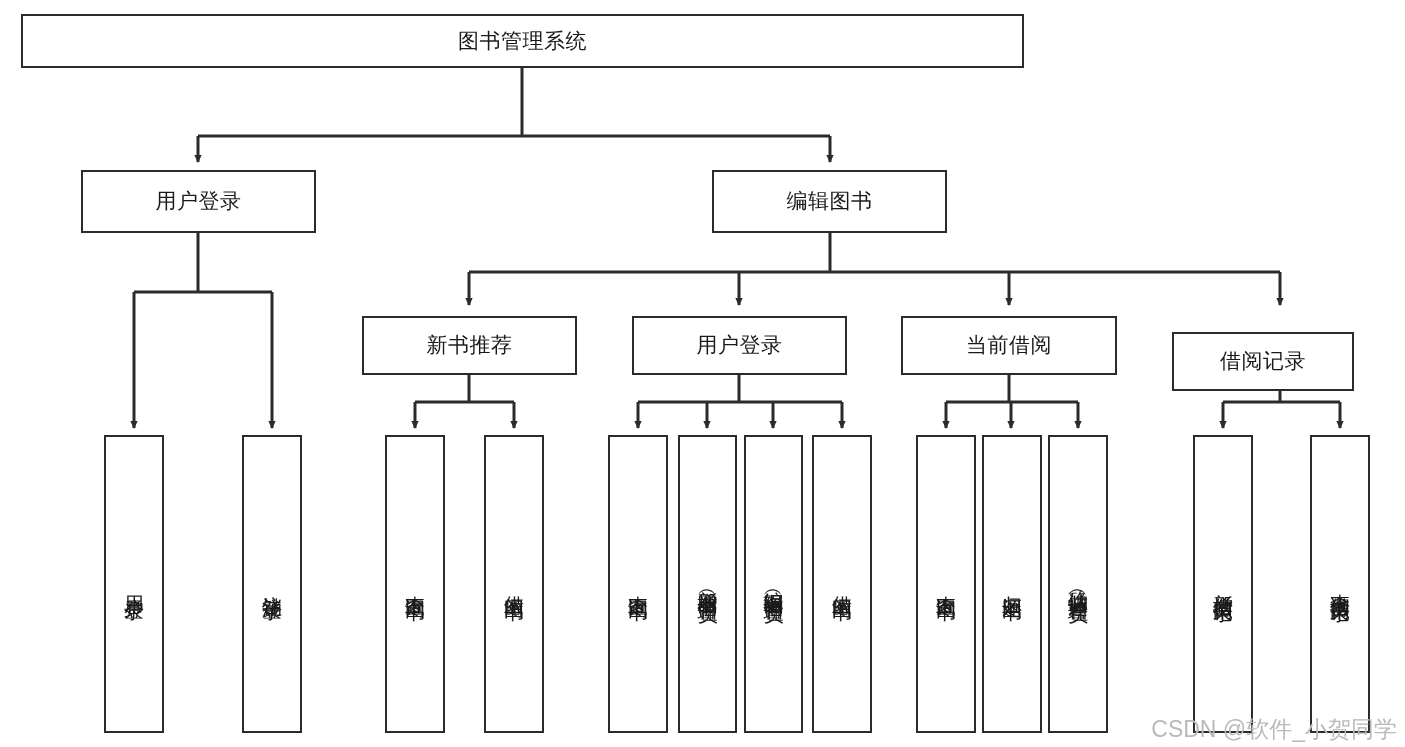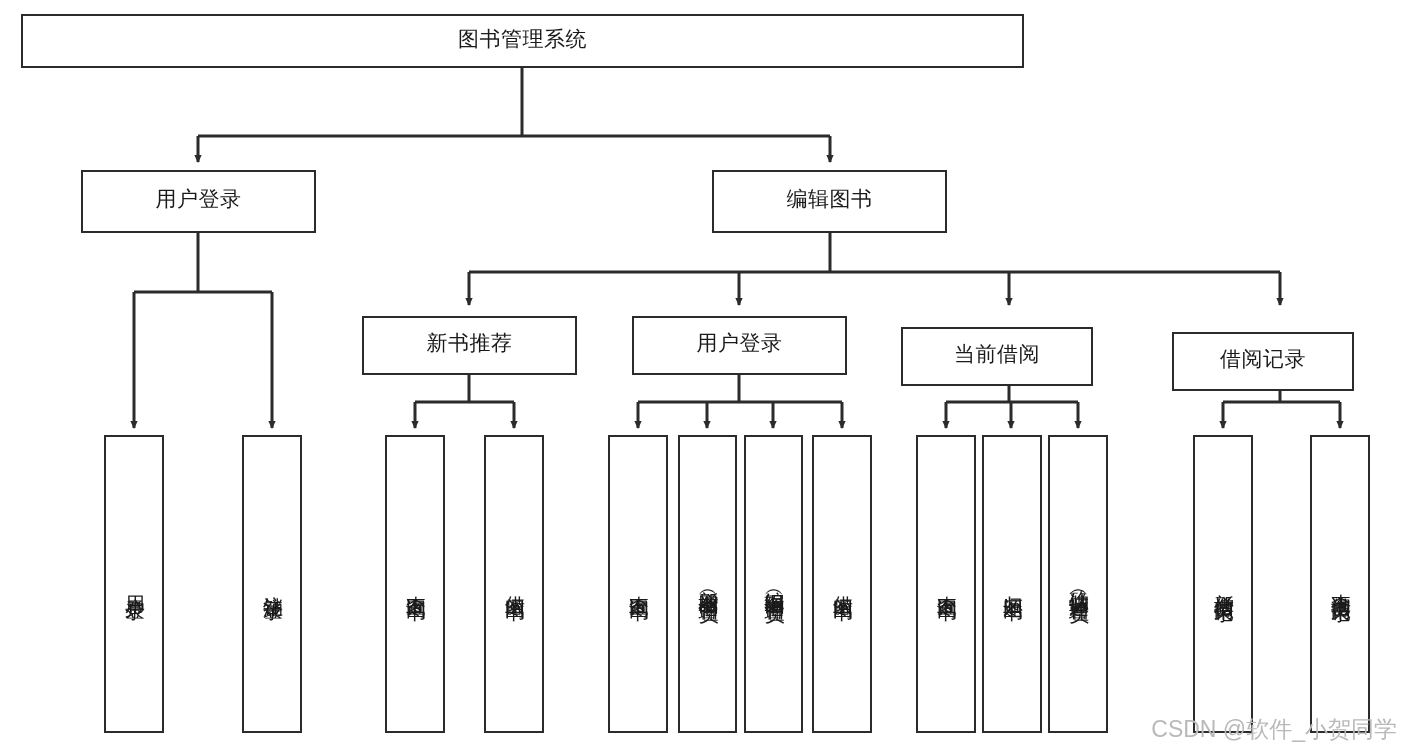--- a/index.html
+++ b/index.html
@@ -34,21 +34,20 @@
     display: flex;
     align-items: center;
     justify-content: center;
     color: #1a1a1a;
   }
   .node .label {
     display: block;
     text-align: right;
     line-height: 1.18;
     letter-spacing: 0.5px;
-    font-family: Liberation Mono, monospace;
   }
   
   .node.horiz .label {
     font-size: 21px;
     white-space: nowrap;
   }
   .node.root .label {
     font-size: 21px;
   }
   
@@ -142,21 +141,21 @@
   <div class="node horiz" style="left:712px; top:170px; width:235px; height:63px;">
     <span class="label">编辑图书</span>
   </div>
 
   <div class="node horiz" style="left:362px; top:316px; width:215px; height:59px;">
     <span class="label">新书推荐</span>
   </div>
   <div class="node horiz" style="left:632px; top:316px; width:215px; height:59px;">
     <span class="label">用户登录</span>
   </div>
-  <div class="node horiz" style="left:901px; top:327px; width:192px; height:59px;">
+  <div class="node horiz" style="left:901px; top:316px; width:216px; height:59px;">
     <span class="label">当前借阅</span>
   </div>
   <div class="node horiz" style="left:1172px; top:332px; width:182px; height:59px;">
     <span class="label">借阅记录</span>
   </div>
 
   <div class="node vert" style="left:104px; top:435px; width:60px; height:298px;">
     <span class="label">用户登录</span>
   </div>
   <div class="node vert" style="left:242px; top:435px; width:60px; height:298px;">

